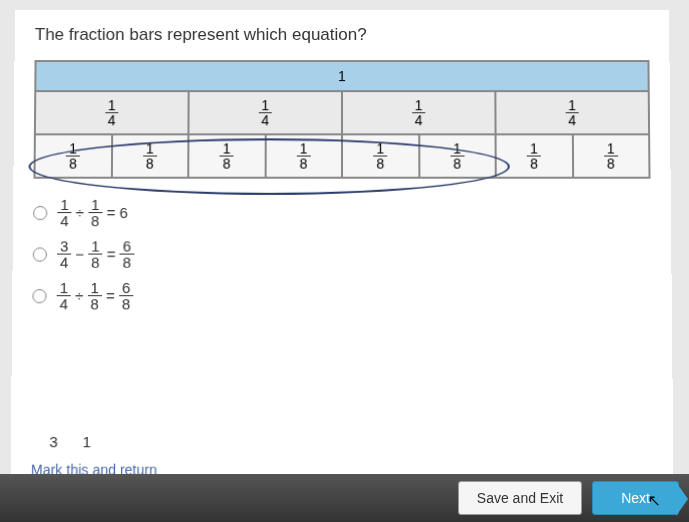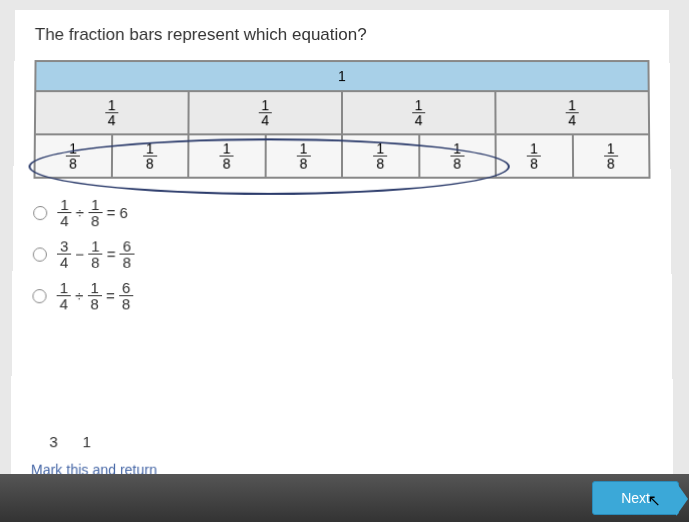--- a/index.html
+++ b/index.html
@@ -120,15 +120,16 @@
   </div>
 
   <div class="cut">
     <span>3</span>&nbsp;&nbsp;<span>1</span>
   </div>
 
   <a class="link">Mark this and return</a>
 </div>
 
 <div class="footer">
+  <button class="btn btn-save">Save and Exit</button>
   <button class="btn btn-next">Next</button>
 </div>
 <div class="cursor">↖</div>
 
 </body></html>

